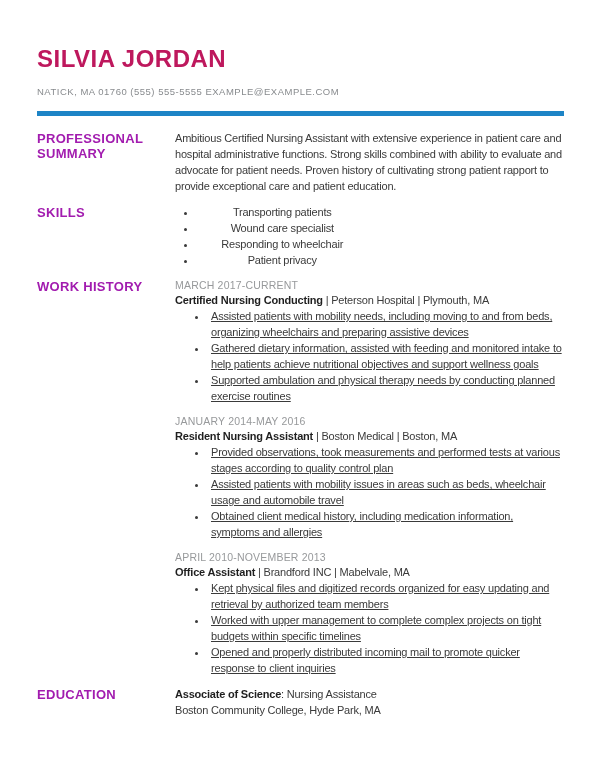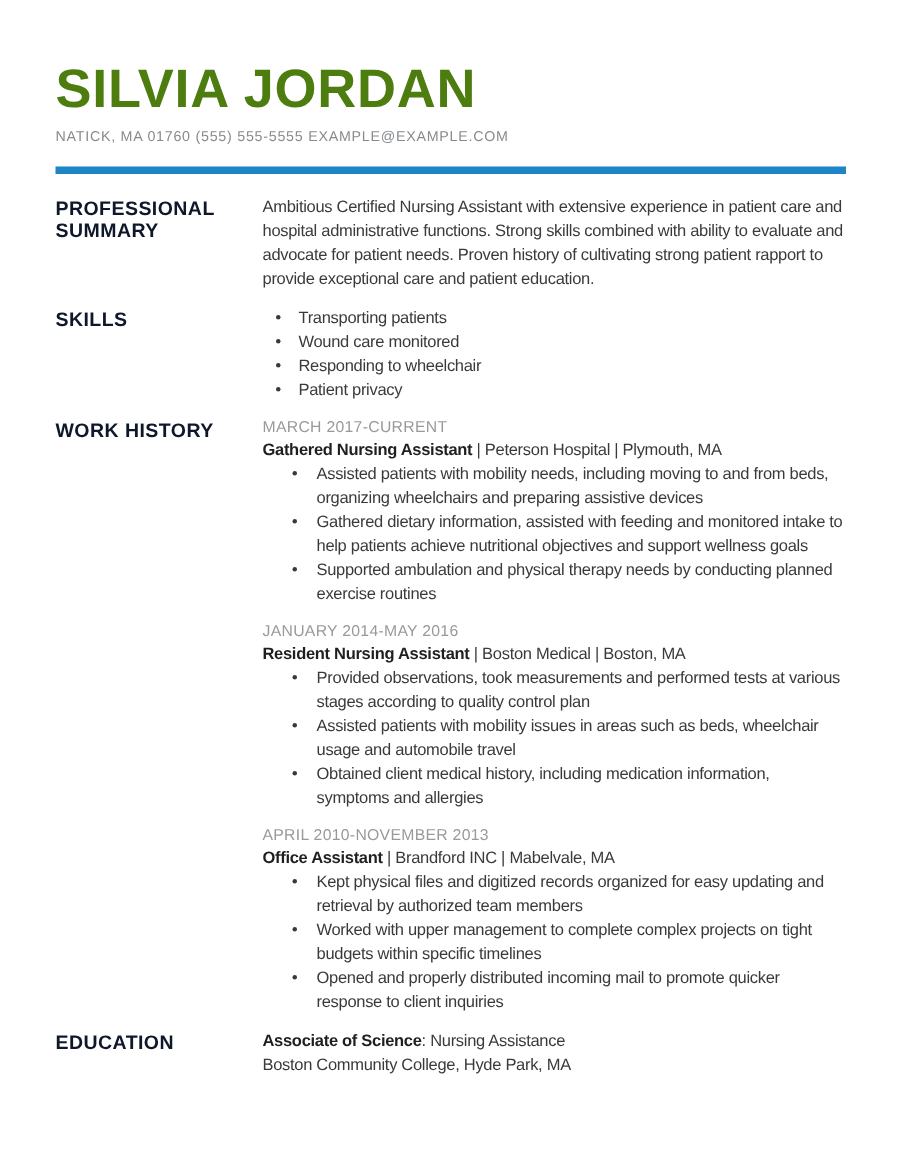--- a/index.html
+++ b/index.html
@@ -13,23 +13,23 @@
   .page {
     position: relative;
     width: 600px; height: 776px;
     background: #ffffff;
     overflow: hidden;
     padding: 40px 36px 0 37px;
   }
   
   .name {
     margin: 0;
-    font-size: 36px;
+    font-size: 24px;
     font-weight: bold;
-    color: #4d7c0f;
+    color: #be185d;
     letter-spacing: 0.5px;
     line-height: 38px;
   }
   .contact {
     margin-top: 8px;
     font-size: 9.5px;
     letter-spacing: 0.5px;
     color: #888b8e;
     line-height: 12px;
   }
@@ -43,21 +43,21 @@
   main { padding-top: 14px; }
   section.row {
     display: flex;
     margin-bottom: 10px;
   }
   .label {
     flex: none;
     width: 138px;
     font-size: 13px;
     font-weight: bold;
-    color: #0f172a;
+    color: #a21caf;
     letter-spacing: 0.3px;
     line-height: 15px;
     padding-top: 1px;
   }
   .content {
     flex: 1;
     font-size: 11px;
     letter-spacing: -0.2px;
     line-height: 16px;
     color: #3a3a3a;
@@ -66,20 +66,21 @@
   
   .skills-grid {
     display: grid;
     grid-template-columns: 1fr 1fr;
     column-gap: 8px;
   }
   .skills-grid ul {
     margin: 0;
     padding-left: 22px;
     list-style: disc;
+    text-align: center;
   }
   .skills-grid li { padding-left: 2px; }
   
   .job { margin-bottom: 10px; }
   .job:last-child { margin-bottom: 0; }
   .muted-date {
     font-size: 10.5px;
     letter-spacing: 0.2px;
     color: #97999b;
     line-height: 14px;
@@ -87,21 +88,21 @@
   .title-line {
     line-height: 16px;
     color: #3a3a3a;
   }
   .title-line strong { color: #1f1f1f; }
   .job ul {
     margin: 0;
     padding-left: 33px;
     list-style: disc;
   }
-  .job li { padding-left: 3px; }
+  .job li { padding-left: 3px; text-decoration: underline; }
   
   .edu-line { line-height: 16px; }
   .edu-line strong { color: #1f1f1f; }
   .cert-list {
     margin: 0;
     padding-left: 24px;
     list-style: disc;
   }
   .cert-list li { padding-left: 2px; }
 </style>
@@ -123,34 +124,34 @@
       <div class="content">
         <p>Ambitious Certified Nursing Assistant with extensive experience in patient care and hospital administrative functions. Strong skills combined with ability to evaluate and advocate for patient needs. Proven history of cultivating strong patient rapport to provide exceptional care and patient education.</p>
       </div>
     </section>
 
     <section class="row">
       <div class="label">SKILLS</div>
       <div class="content skills-grid">
         <ul>
           <li>Transporting patients</li>
-          <li>Wound care monitored</li>
+          <li>Wound care specialist</li>
           <li>Responding to wheelchair</li>
           <li>Patient privacy</li>
         </ul>
       </div>
     </section>
 
     <section class="row">
       <div class="label">WORK HISTORY</div>
       <div class="content">
 
         <article class="job">
           <div class="muted-date">MARCH 2017-CURRENT</div>
-          <div class="title-line"><strong>Gathered Nursing Assistant</strong><span> | Peterson Hospital | Plymouth, MA</span></div>
+          <div class="title-line"><strong>Certified Nursing Conducting</strong><span> | Peterson Hospital | Plymouth, MA</span></div>
           <ul>
             <li>Assisted patients with mobility needs, including moving to and from beds, organizing wheelchairs and preparing assistive devices</li>
             <li>Gathered dietary information, assisted with feeding and monitored intake to help patients achieve nutritional objectives and support wellness goals</li>
             <li>Supported ambulation and physical therapy needs by conducting planned exercise routines</li>
           </ul>
         </article>
 
         <article class="job">
           <div class="muted-date">JANUARY 2014-MAY 2016</div>
           <div class="title-line"><strong>Resident Nursing Assistant</strong><span> | Boston Medical | Boston, MA</span></div>

